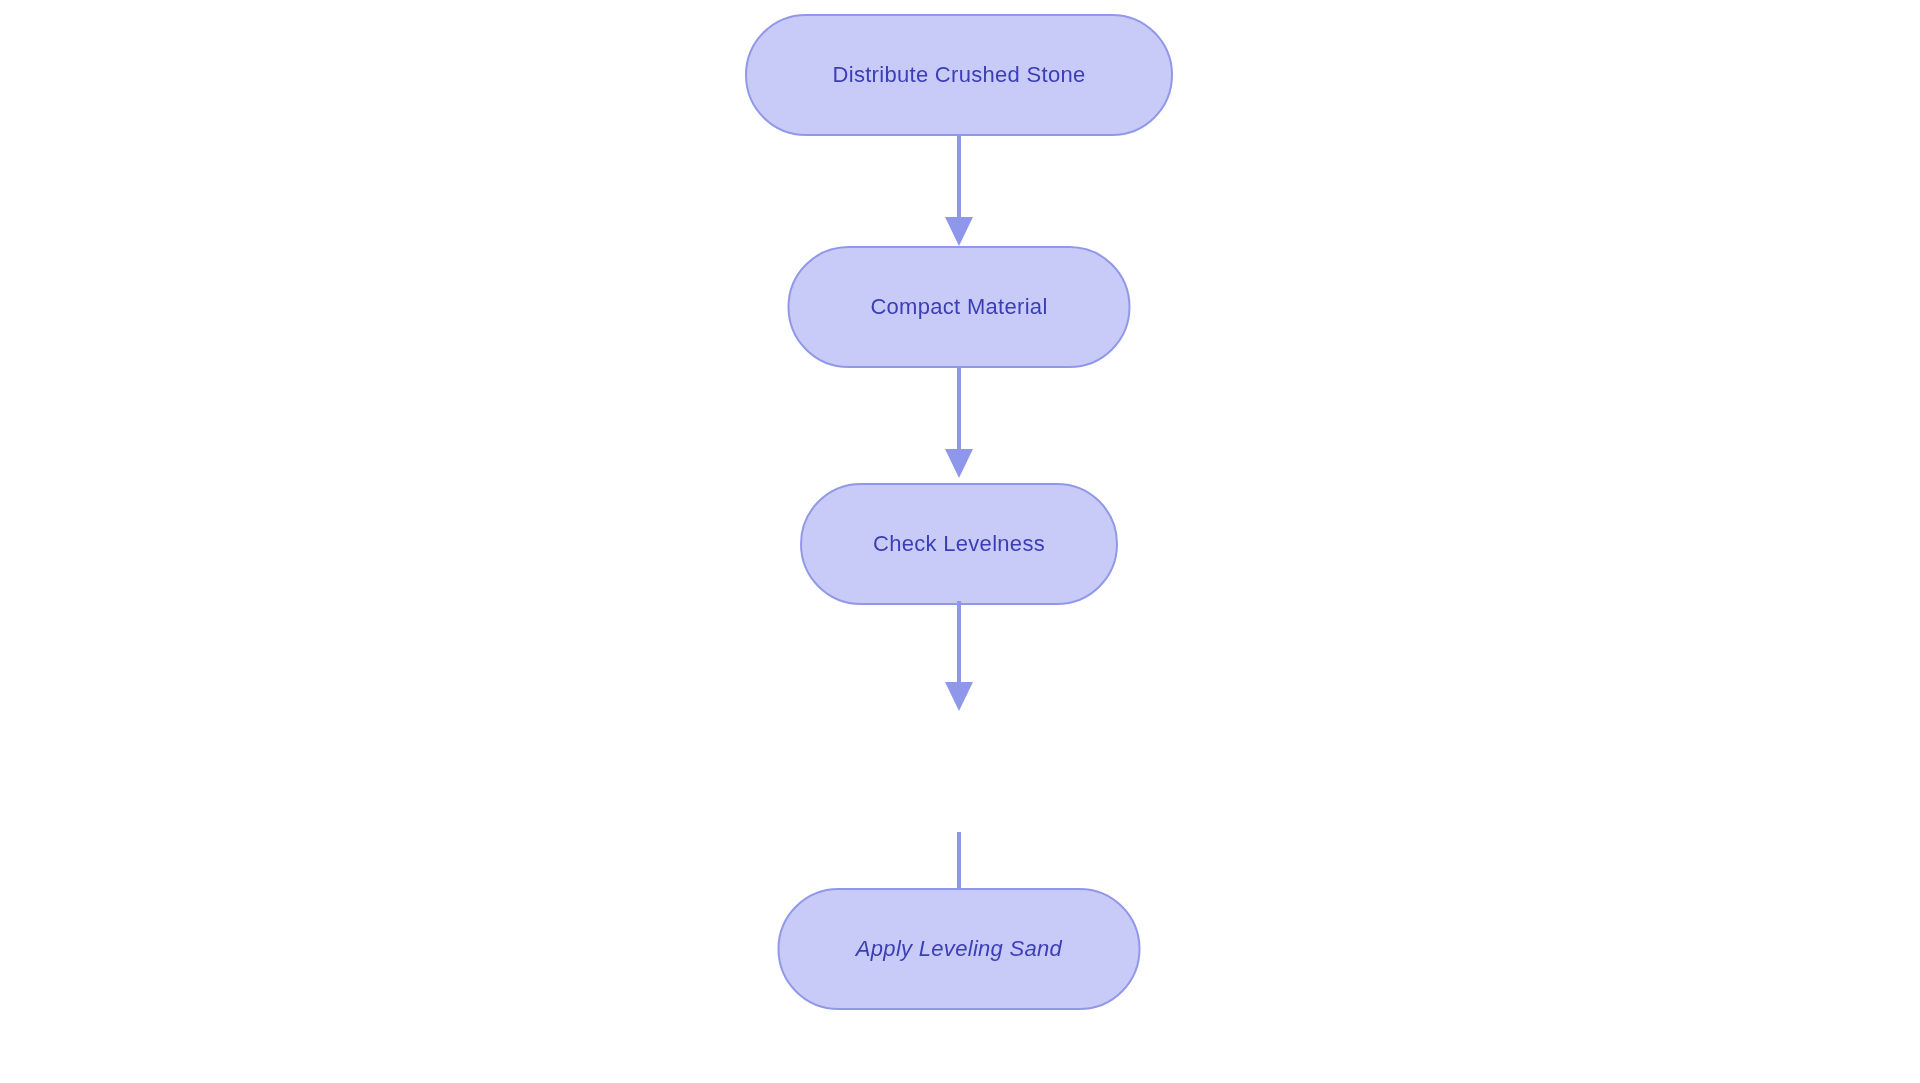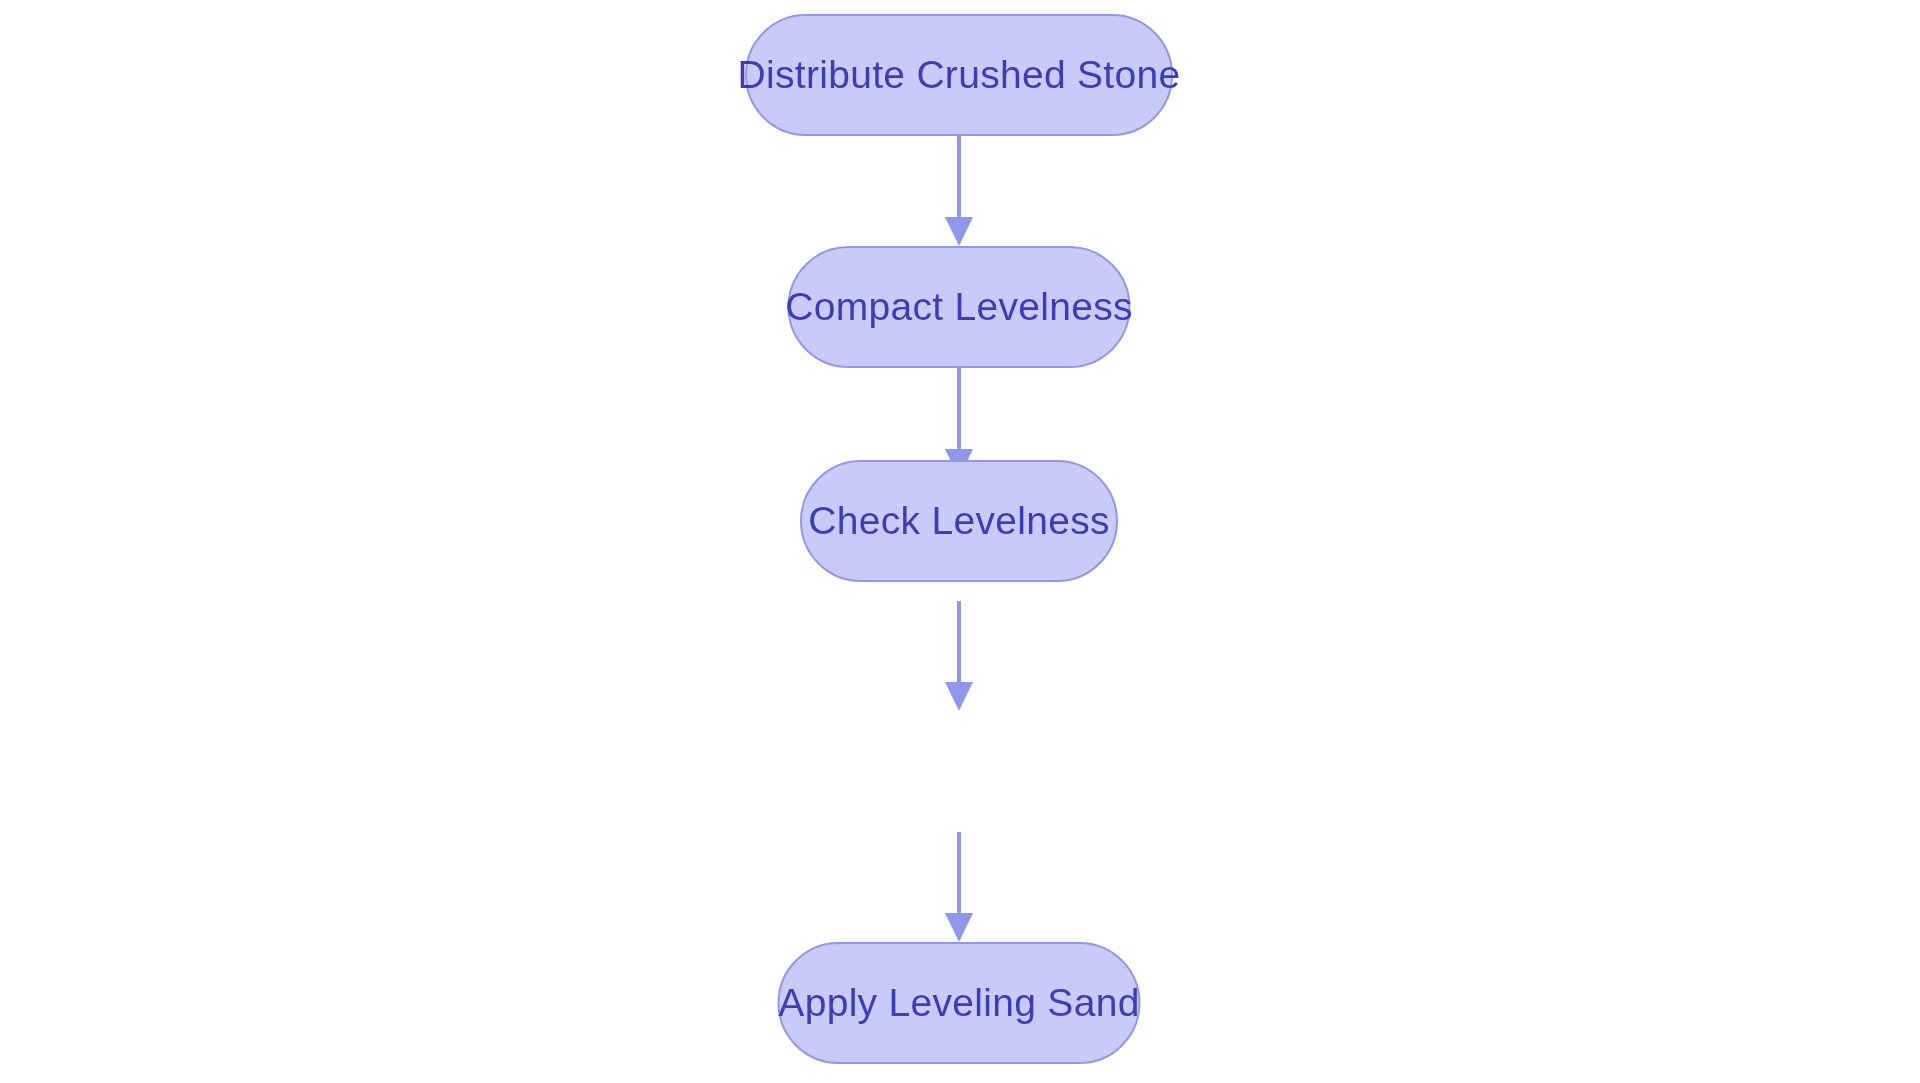--- a/index.html
+++ b/index.html
@@ -28,31 +28,31 @@
     transform: translateX(-50%);
     height: 122px;
     border-radius: 61px;
     background: var(--node-fill);
     border: 2px solid var(--node-border);
     display: flex;
     align-items: center;
     justify-content: center;
   }
   .node-label {
-    font-size: 39px;
+    font-size: 22px;
     font-weight: 400;
     letter-spacing: 0.3px;
     color: var(--text);
     white-space: nowrap;
   }
   .n0 { top: 14px;  width: 428px; }
   .n1 { top: 246px; width: 343px; }
-  .n2 { top: 460px; width: 318px; }
+  .n2 { top: 483px; width: 318px; }
   .n3 { top: 711px; width: 373px; }
-  .n4 { top: 942px; width: 363px; }
+  .n4 { top: 888px; width: 363px; font-style: italic; }
   .arrow {
     position: absolute;
     left: 959px;
     transform: translateX(-50%);
     width: 30px;
     height: 110px;
     display: block;
   }
   .arrow rect, .arrow polygon { fill: var(--arrow); }
   .a0 { top: 136px; }
@@ -68,21 +68,21 @@
   <div class="node n0">
     <span class="node-label">Distribute Crushed Stone</span>
   </div>
 
   <svg class="arrow a0" width="30" height="110" viewBox="0 0 30 110" xmlns="http://www.w3.org/2000/svg">
     <rect x="13" y="0" width="4" height="83"></rect>
     <polygon points="1,81 29,81 15,110"></polygon>
   </svg>
 
   <div class="node n1">
-    <span class="node-label">Compact Levelness</span>
+    <span class="node-label">Compact Material</span>
   </div>
 
   <svg class="arrow a1" width="30" height="110" viewBox="0 0 30 110" xmlns="http://www.w3.org/2000/svg">
     <rect x="13" y="0" width="4" height="83"></rect>
     <polygon points="1,81 29,81 15,110"></polygon>
   </svg>
 
   <div class="node n2">
     <span class="node-label">Check Levelness</span>
   </div>

